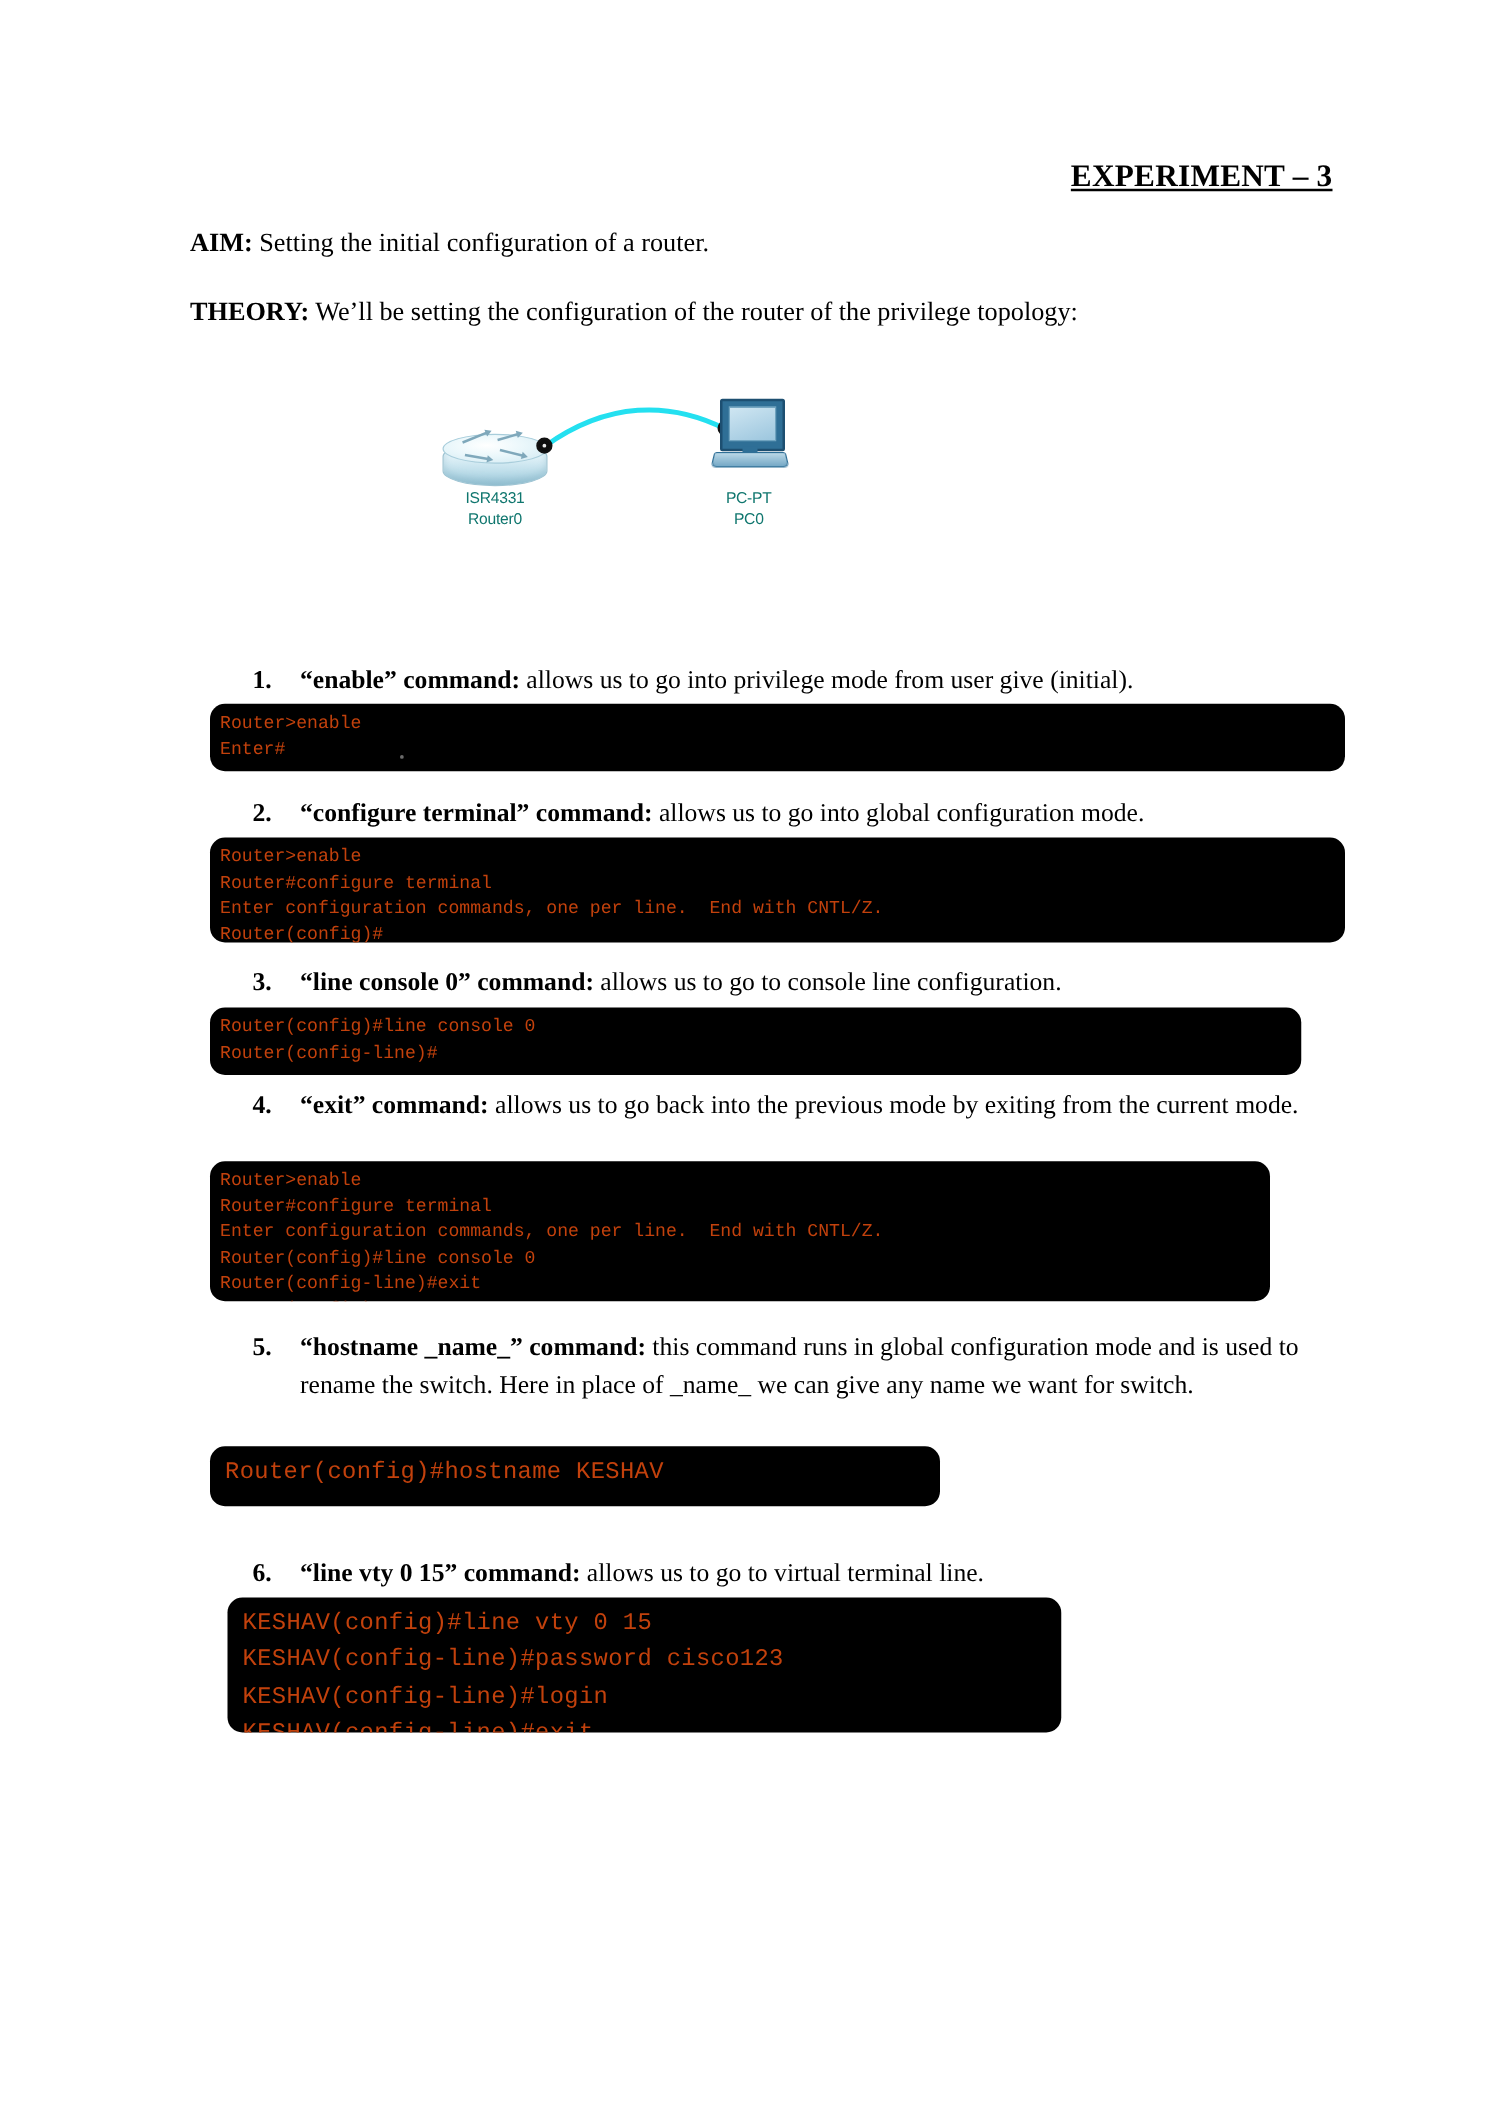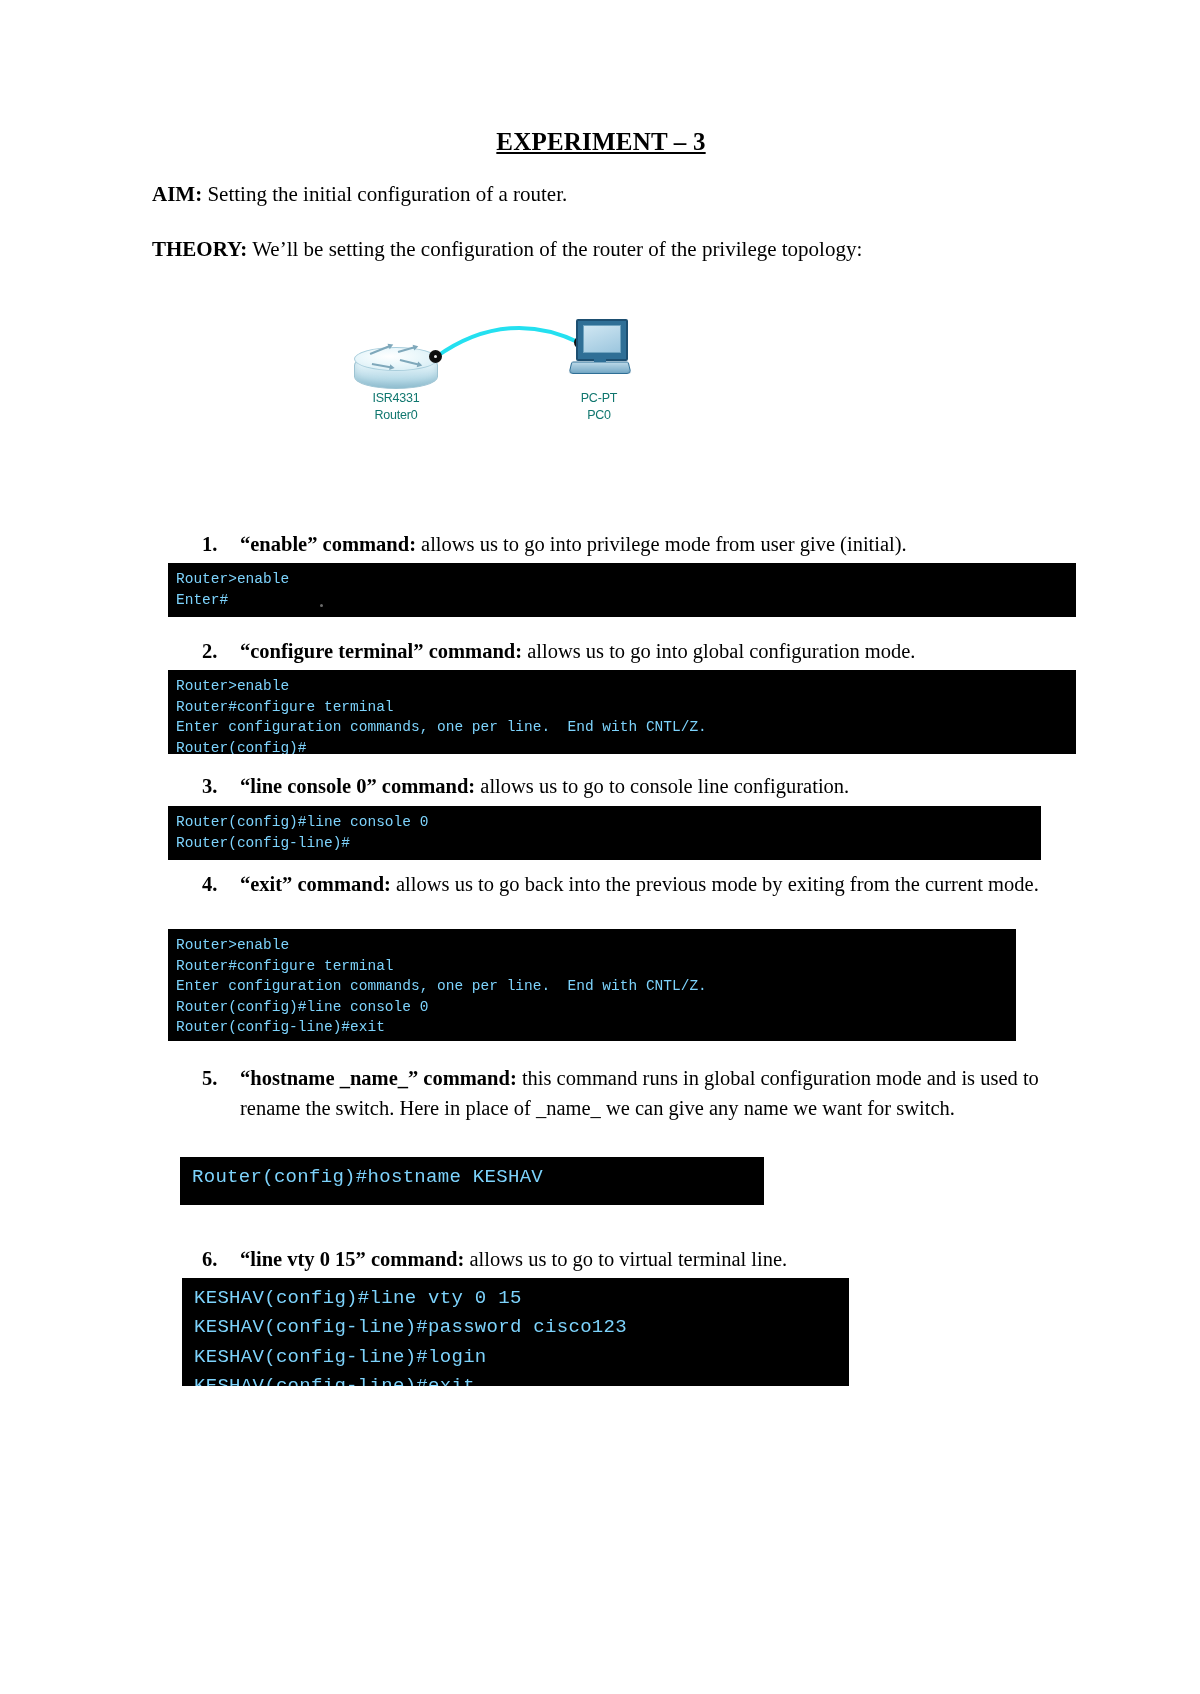--- a/index.html
+++ b/index.html
@@ -25,21 +25,21 @@
   .content {
     position: absolute;
     left: 136px;
     top: 128px;
     width: 930px;
   }
 
   h1.doc-title {
     font-size: 25px;
     font-weight: bold;
-    text-align: center;
+    text-align: right;
     text-decoration: underline;
     margin: 0 0 0 0;
     letter-spacing: 0.2px;
     font-family: "Liberation Serif", "DejaVu Serif", serif;
   }
 
   .para {
     font-size: 21px;
     line-height: 1.55;
     margin: 22px 0 0 16px;
@@ -180,45 +180,46 @@
     font-size: 20.5px;
   }
   .step-cmd {
     font-weight: bold;
   }
   .step-desc { font-weight: normal; }
 
   
   .term {
     background: #000000;
-    color: #7dd3fc;
+    color: #c2410c;
     font-family: "Liberation Mono", "DejaVu Sans Mono", monospace;
     white-space: pre;
     overflow: hidden;
+    border-radius: 12px;
   }
   .term .line { display: block; }
 
   .term-small {
     font-size: 14.5px;
     line-height: 1.42;
     padding: 6px 0 4px 8px;
   }
   .term-big {
     font-size: 19px;
     line-height: 1.55;
     padding: 6px 0 6px 12px;
     letter-spacing: 0.3px;
   }
 
   
   .blk1  { position:absolute; left:168px;  top:563px;  width:900px;  height:44px; }
   .blk2  { position:absolute; left:168px;  top:670px;  width:900px;  height:74px; }
   .blk3  { position:absolute; left:168px;  top:806px;  width:865px;  height:44px; }
   .blk4  { position:absolute; left:168px;  top:929px;  width:840px;  height:102px; }
-  .blk5  { position:absolute; left:180px;  top:1157px; width:572px;  height:36px; }
+  .blk5  { position:absolute; left:168px;  top:1157px; width:572px;  height:36px; }
   .blk6  { position:absolute; left:182px;  top:1278px; width:655px;  height:96px; }
 
   .t1 { position:absolute; left:168px; top:530px; width:900px; }
   .t2 { position:absolute; left:168px; top:637px; width:900px; }
   .t3 { position:absolute; left:168px; top:772px; width:900px; }
   .t4 { position:absolute; left:168px; top:870px; width:860px; }
   .t5 { position:absolute; left:168px; top:1064px; width:830px; }
   .t6 { position:absolute; left:168px; top:1245px; width:900px; }
 
   .stray-dot {

